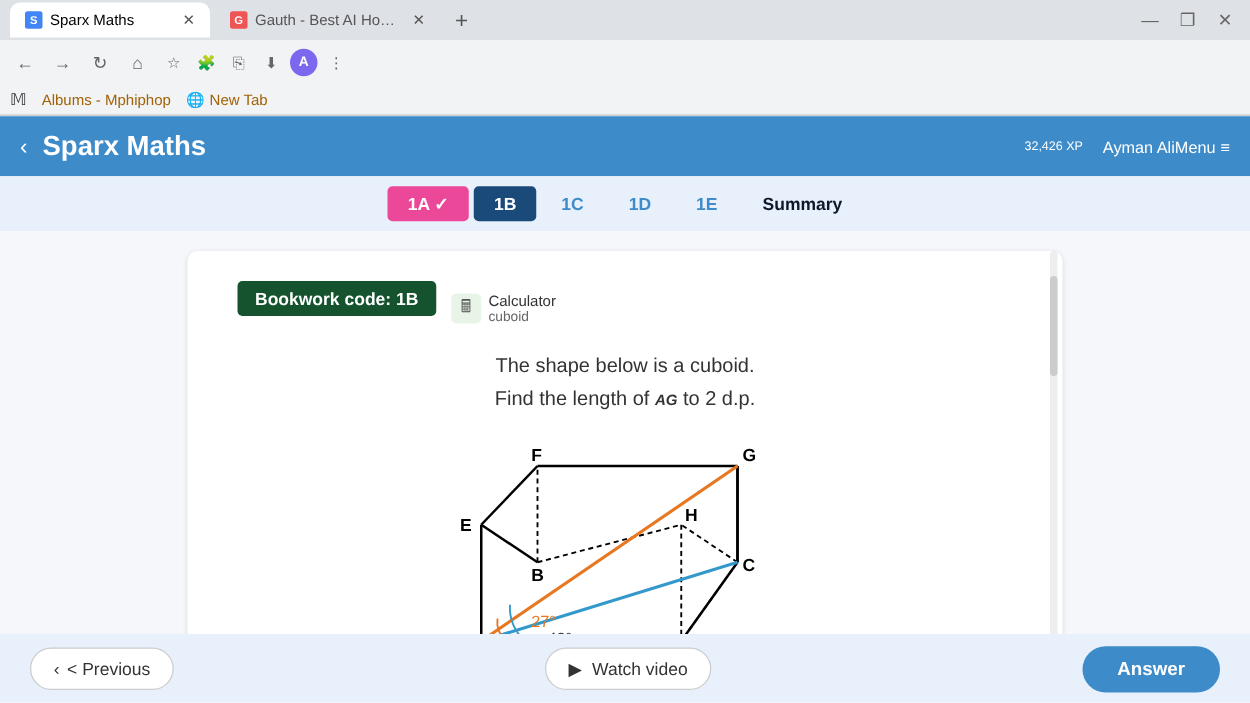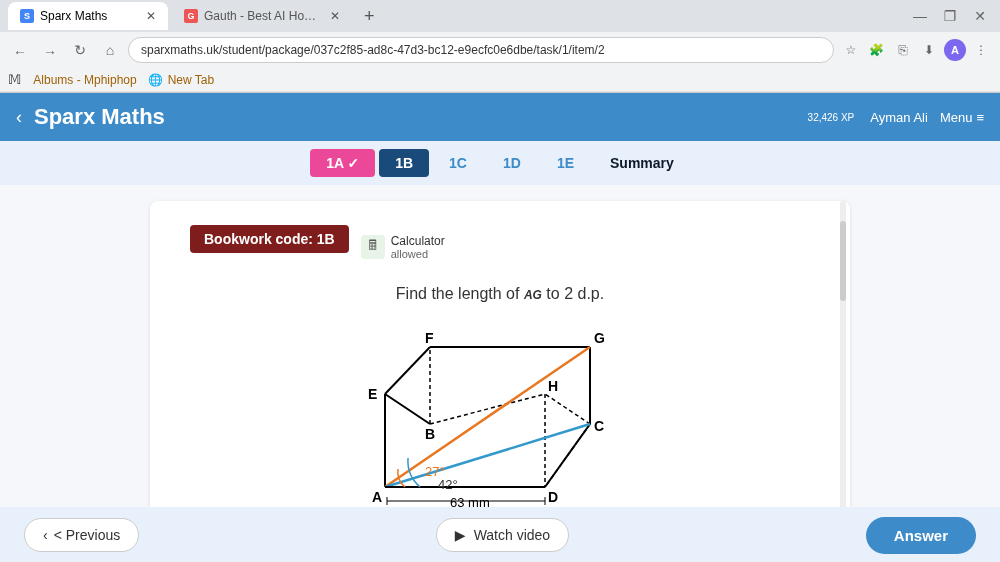--- a/index.html
+++ b/index.html
@@ -27,35 +27,35 @@
     .bookmark-item { display: flex; align-items: center; gap: 4px; cursor: pointer; color: #a16207; text-decoration: none; font-size: 12px; }
 
     
     .page { display: flex; flex-direction: column; height: calc(562px - 92px); }
 
     
     .sparx-header { background: #3d8bc9; display: flex; align-items: center; padding: 0 16px; height: 48px; }
     .sparx-back { color: white; font-size: 18px; margin-right: 12px; cursor: pointer; }
     .sparx-logo { color: white; font-size: 22px; font-weight: bold; flex: 1; }
     .sparx-xp { color: white; font-size: 10px; margin-right: 16px; }
-    .sparx-user { color: white; font-size: 13px; margin-right: 12px; }
+    .sparx-user { color: white; font-size: 13px; }
     .sparx-menu { color: white; font-size: 13px; cursor: pointer; display: flex; align-items: center; gap: 4px; }
 
     
     .task-tabs { background: #e8f0fb; display: flex; align-items: center; justify-content: center; padding: 8px 0; gap: 4px; }
     .task-tab { padding: 6px 16px; border-radius: 4px; font-size: 14px; font-weight: bold; cursor: pointer; border: none; background: none; color: #3d8bc9; }
     .task-tab.completed { background: #ec4899; color: white; }
     .task-tab.active { background: #1a4a7a; color: white; }
     .task-tab.summary { color: #0f172a; background: none; }
 
     
     .content-area { flex: 1; background: #f5f7fa; display: flex; align-items: flex-start; justify-content: center; padding: 16px; overflow-y: auto; }
     .content-card { background: white; border-radius: 8px; padding: 24px 40px; max-width: 700px; width: 100%; min-height: 320px; box-shadow: 0 1px 4px rgba(0,0,0,0.1); position: relative; }
 
-    .bookwork-badge { display: inline-flex; align-items: center; gap: 8px; background: #7f1d1d; color: white; padding: 6px 14px; border-radius: 4px; font-size: 14px; font-weight: bold; margin-bottom: 16px; }
+    .bookwork-badge { display: inline-flex; align-items: center; gap: 8px; background: #14532d; color: white; padding: 6px 14px; border-radius: 4px; font-size: 14px; font-weight: bold; margin-bottom: 16px; }
     .calc-allowed { display: inline-flex; align-items: center; gap: 6px; font-size: 12px; color: #555; margin-left: 12px; vertical-align: middle; }
     .calc-icon { width: 24px; height: 24px; background: #e8f4e8; border-radius: 4px; display: flex; align-items: center; justify-content: center; font-size: 14px; }
 
     .problem-text { font-size: 16px; color: #333; text-align: center; margin-bottom: 8px; }
     .problem-text2 { font-size: 16px; color: #333; text-align: center; margin-bottom: 16px; }
     .problem-text2 strong { font-size: 12px; font-style: italic; font-weight: bold; }
 
     .diagram-container { display: flex; flex-direction: column; align-items: center; margin: 8px 0; }
 
     
@@ -91,21 +91,20 @@
       <button class="nav-btn">—</button>
       <button class="nav-btn">❐</button>
       <button class="nav-btn">✕</button>
     </div>
   </div>
   <div class="address-bar">
     <button class="nav-btn">←</button>
     <button class="nav-btn">→</button>
     <button class="nav-btn">↻</button>
     <button class="nav-btn">⌂</button>
-    <input class="address-input" value="sparxmaths.uk/student/package/037c2f85-ad8c-47d3-bc12-e9ecfc0e6dbe/task/1/item/2" readonly="" style="">
     <div class="address-icons">
       <button class="addr-icon">☆</button>
       <button class="addr-icon">🧩</button>
       <button class="addr-icon">⎘</button>
       <button class="addr-icon">⬇</button>
       <div class="profile-icon">A</div>
       <button class="addr-icon">⋮</button>
     </div>
   </div>
   <div class="bookmarks-bar">
@@ -150,25 +149,26 @@
       </div>
 
       <div style="display:flex;align-items:center;margin-bottom:16px;">
         <div class="bookwork-badge">
           <span>Bookwork code: 1B</span>
         </div>
         <div class="calc-allowed">
           <div class="calc-icon">🖩</div>
           <div>
             <div style="font-size:12px;font-weight:normal;color:#333;">Calculator</div>
-            <div style="font-size:11px;color:#666;">allowed</div>
+            <div style="font-size:11px;color:#666;">cuboid</div>
           </div>
         </div>
       </div>
 
+      <p class="problem-text">The shape below is a cuboid.</p>
       <p class="problem-text2">
         Find the length of <strong>AG</strong> to 2 d.p.
       </p>
 
       <div class="diagram-container">
         <svg class="cuboid-svg" width="340" height="200" viewBox="0 0 340 200">
 
           <line x1="100" y1="105" x2="215" y2="75" stroke="black" stroke-width="1.5" stroke-dasharray="4,3"></line>
           <line x1="100" y1="105" x2="100" y2="28" stroke="black" stroke-width="1.5" stroke-dasharray="4,3"></line>
           <line x1="215" y1="75" x2="215" y2="168" stroke="black" stroke-width="1.5" stroke-dasharray="4,3"></line>

